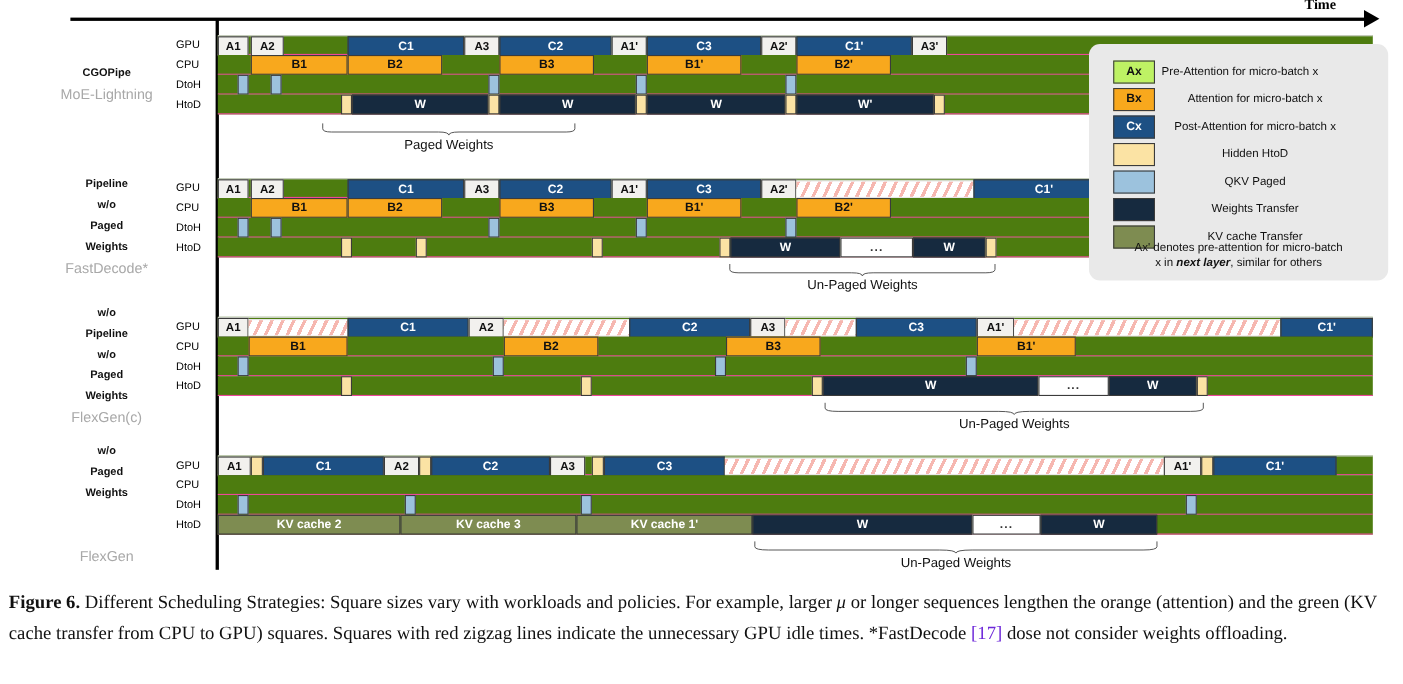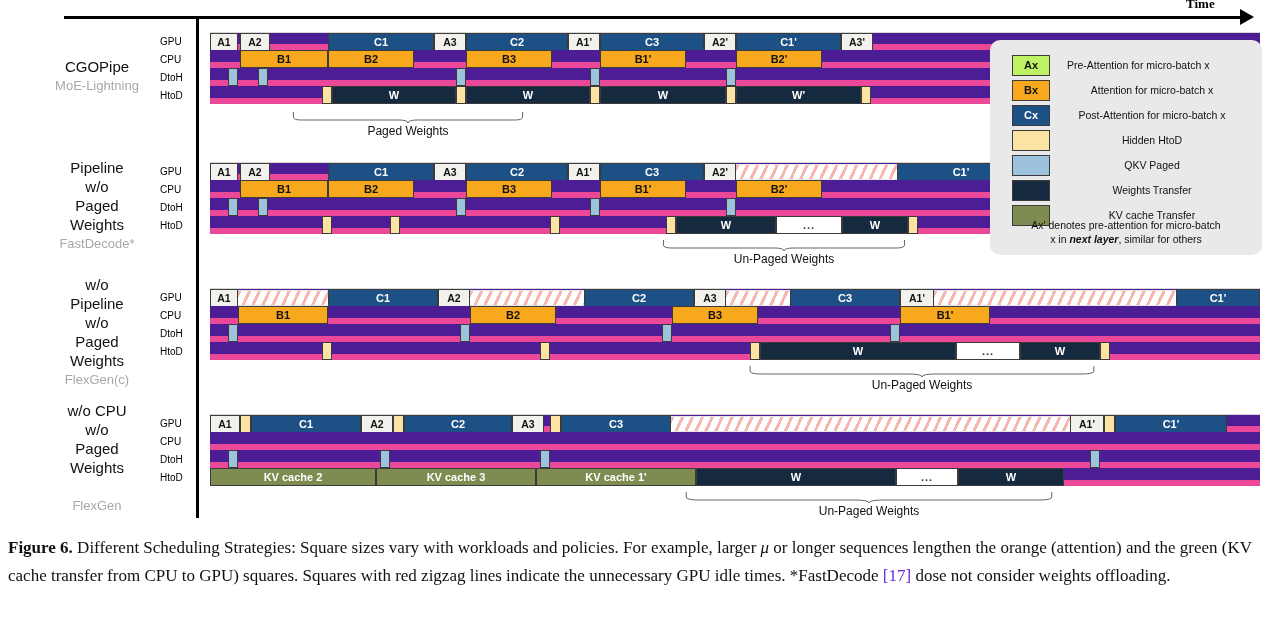--- a/index.html
+++ b/index.html
@@ -15,31 +15,31 @@
 
   
   .time-axis{position:absolute;left:64px;top:16px;width:1185px;height:3px;background:#000;}
   .time-arrow{position:absolute;left:1240px;top:9px;width:0;height:0;
     border-top:8px solid transparent;border-bottom:8px solid transparent;border-left:14px solid #000;}
   .time-label{position:absolute;left:1186px;top:-4px;font-weight:bold;font-size:13px;
     font-family:"Liberation Serif", serif;}
 
   
   .v-axis{position:absolute;left:196px;top:18px;width:3px;height:500px;background:#000;}
-  .grp-title{position:absolute;width:186px;text-align:center;font-weight:normal;font-size:15px;
+  .grp-title{position:absolute;width:186px;text-align:center;font-weight:bold;font-size:10px;
     line-height:19px;color:#111;}
   .grp-sub{position:absolute;width:186px;text-align:center;font-size:13px;color:#a8a8a8;}
 
   
   .lane-label{position:absolute;left:160px;width:34px;text-align:left;font-size:10px;color:#000;
     font-family:"Liberation Sans", sans-serif;}
 
   
-  .track{position:absolute;left:210px;width:1050px;height:18px;
-    border-bottom:6px solid #ec4899;background:#4c1d95;box-sizing:border-box;}
+  .track{position:absolute;left:198px;width:1050px;height:18px;
+    border-bottom:1px solid #ec4899;background:#4d7c0f;box-sizing:border-box;}
   .track.first{border-top:1px solid #d9d9d9;}
 
   
   .blk{position:absolute;top:0;height:18px;box-sizing:border-box;
     display:flex;align-items:center;justify-content:center;
     font-size:11px;line-height:1;white-space:nowrap;overflow:hidden;}
   .blk.a{background:#f2f1ee;border:1px solid #3b3b3b;color:#111;font-weight:bold;font-size:10.5px;}
   .blk.b{background:#f8a81d;border:1px solid #3b3b3b;color:#111;font-weight:bold;}
   .blk.c{background:#1d5084;border:1px solid #3b3b3b;color:#fff;font-weight:bold;}
   .blk.hid{background:#fbe3a4;border:1px solid #3b3b3b;}
@@ -65,21 +65,21 @@
   .lg-row{position:absolute;left:22px;height:22px;display:flex;align-items:center;}
   .lg-sw{width:38px;height:21px;box-sizing:border-box;border:1px solid #3b3b3b;
     display:flex;align-items:center;justify-content:center;font-size:11px;font-weight:bold;flex:0 0 auto;}
   .lg-sw.ax{background:#bef264;color:#111;}
   .lg-sw.bx{background:#f8a81d;color:#111;}
   .lg-sw.cx{background:#1d5084;color:#fff;}
   .lg-sw.hid{background:#fbe3a4;}
   .lg-sw.qkv{background:#9cc2dd;}
   .lg-sw.wt{background:#162a3f;}
   .lg-sw.kv{background:#7e8c51;}
-  .lg-txt{margin-left:17px;font-size:10.5px;color:#111;width:170px;}
+  .lg-txt{margin-left:6px;font-size:10.5px;color:#111;width:170px;}
   .lg-txt.ctr{text-align:center;}
   .lg-note{position:absolute;left:14px;top:178px;width:244px;text-align:center;
     font-size:10.5px;line-height:14px;color:#111;}
   .lg-note b i{font-weight:bold;font-style:italic;}
 
   
   .caption{position:absolute;left:8px;top:534px;width:1258px;
     font-family:"Liberation Serif", serif;font-size:17px;line-height:28px;color:#111;text-align:left;}
   .caption b{font-weight:bold;}
   .caption .ref{color:#6d28d9;}
@@ -248,21 +248,20 @@
         <div class="blk w" style="left: 810px; width: 80px;">W</div>
         <div class="blk hid" style="left: 890px; width: 10px;"></div>
       </div>
       <div class="brace" style="left: 748px; top: 366px; width: 348px;">
         <svg viewBox="0 0 100 11" preserveAspectRatio="none">
           <path d="M0.6,0 L0.6,5 Q0.6,8 4,8 L46,8 Q50,8 50,11 Q50,8 54,8 L96,8 Q99.4,8 99.4,5 L99.4,0" fill="none" stroke="#555" stroke-width="0.9" vector-effect="non-scaling-stroke"></path>
         </svg>
       </div>
       <div class="brace-label" style="left: 748px; width: 348px; top: 378px;">Un-Paged Weights</div>
       <div class="grp-title" style="left: 4px; top: 400.5px;">
-        <div>w/o CPU</div>
         <div>w/o</div>
         <div>Paged</div>
         <div>Weights</div>
       </div>
       <div class="grp-sub" style="left: 4px; top: 497.5px;">FlexGen</div>
       <div class="lane-label" style="top: 418px;">GPU</div>
       <div class="track first" style="top: 414px;">
         <div class="blk a" style="left: 0px; width: 30px;">A1</div>
         <div class="blk hid" style="left: 30px; width: 11px;"></div>
         <div class="blk c" style="left: 41px; width: 110px;">C1</div>

